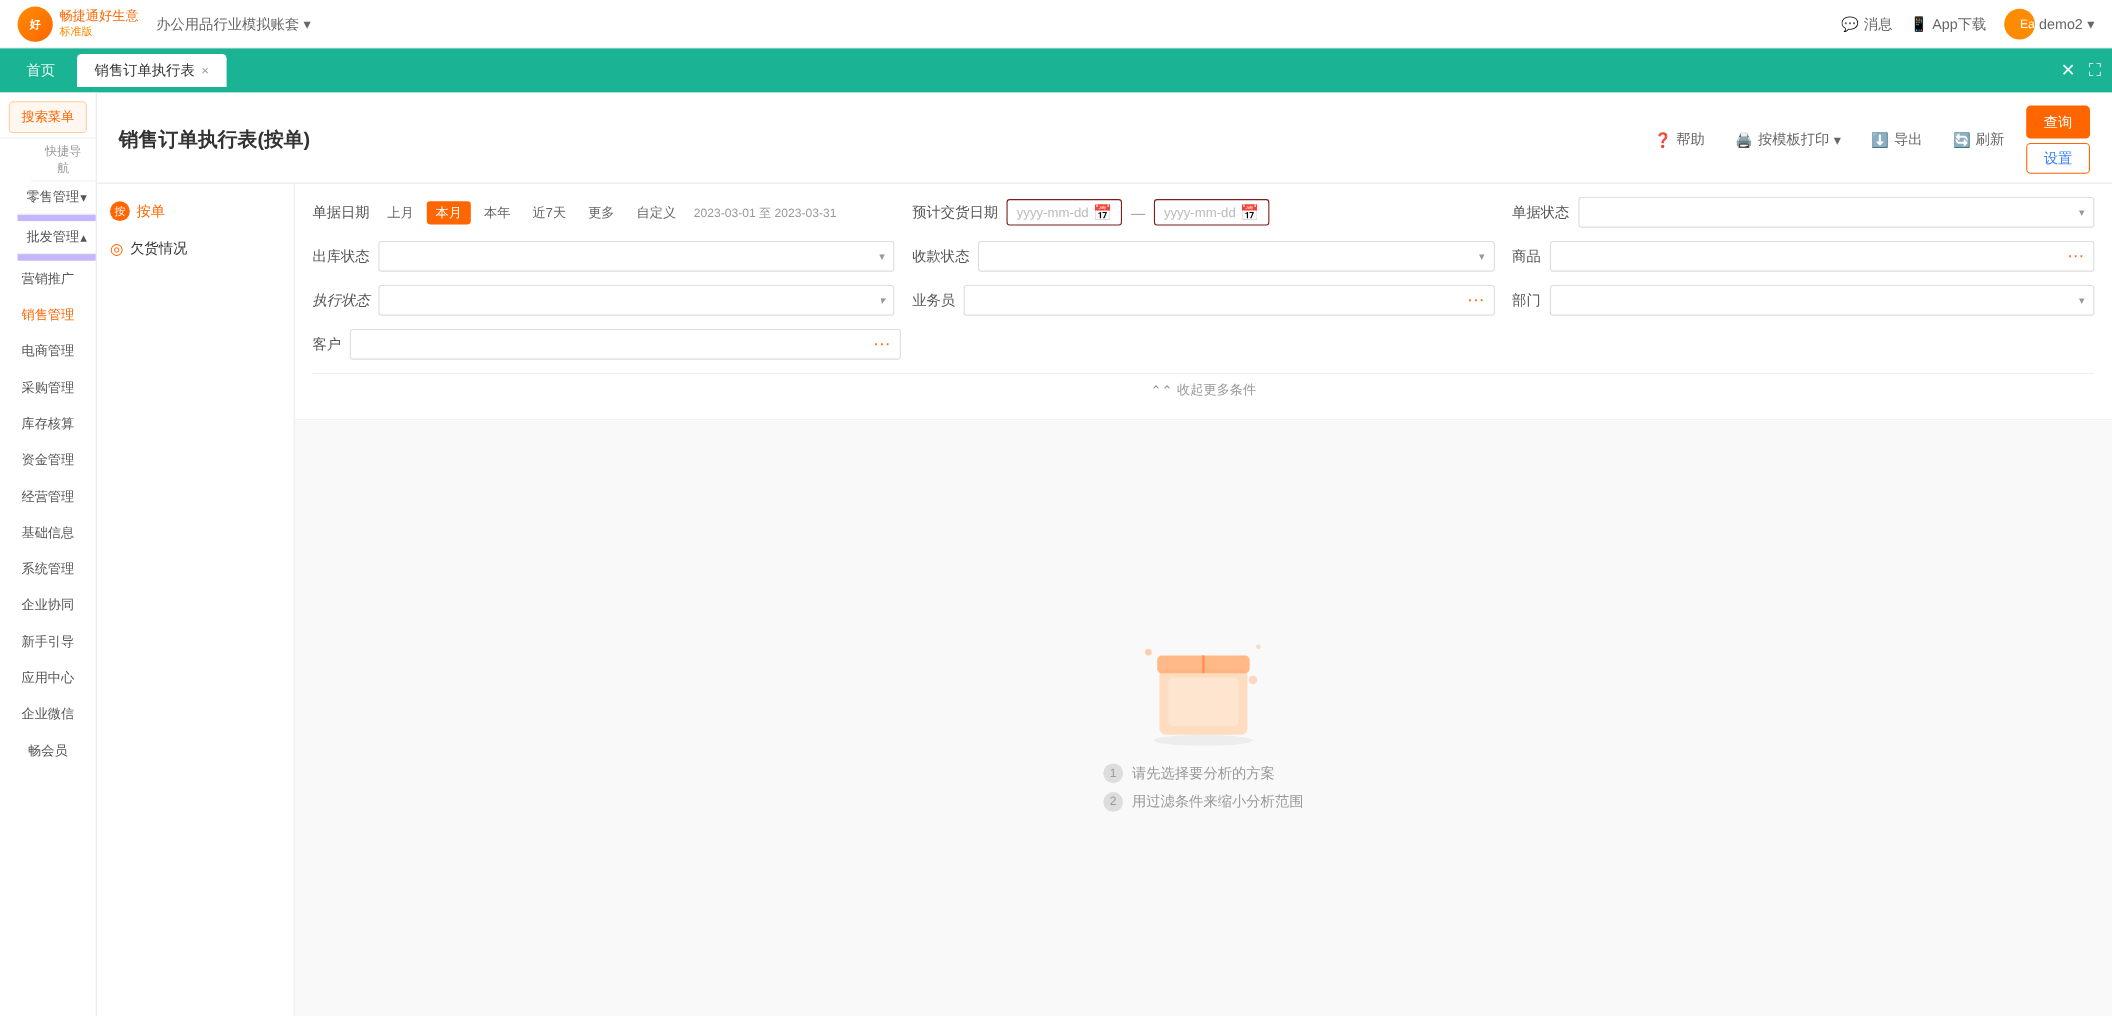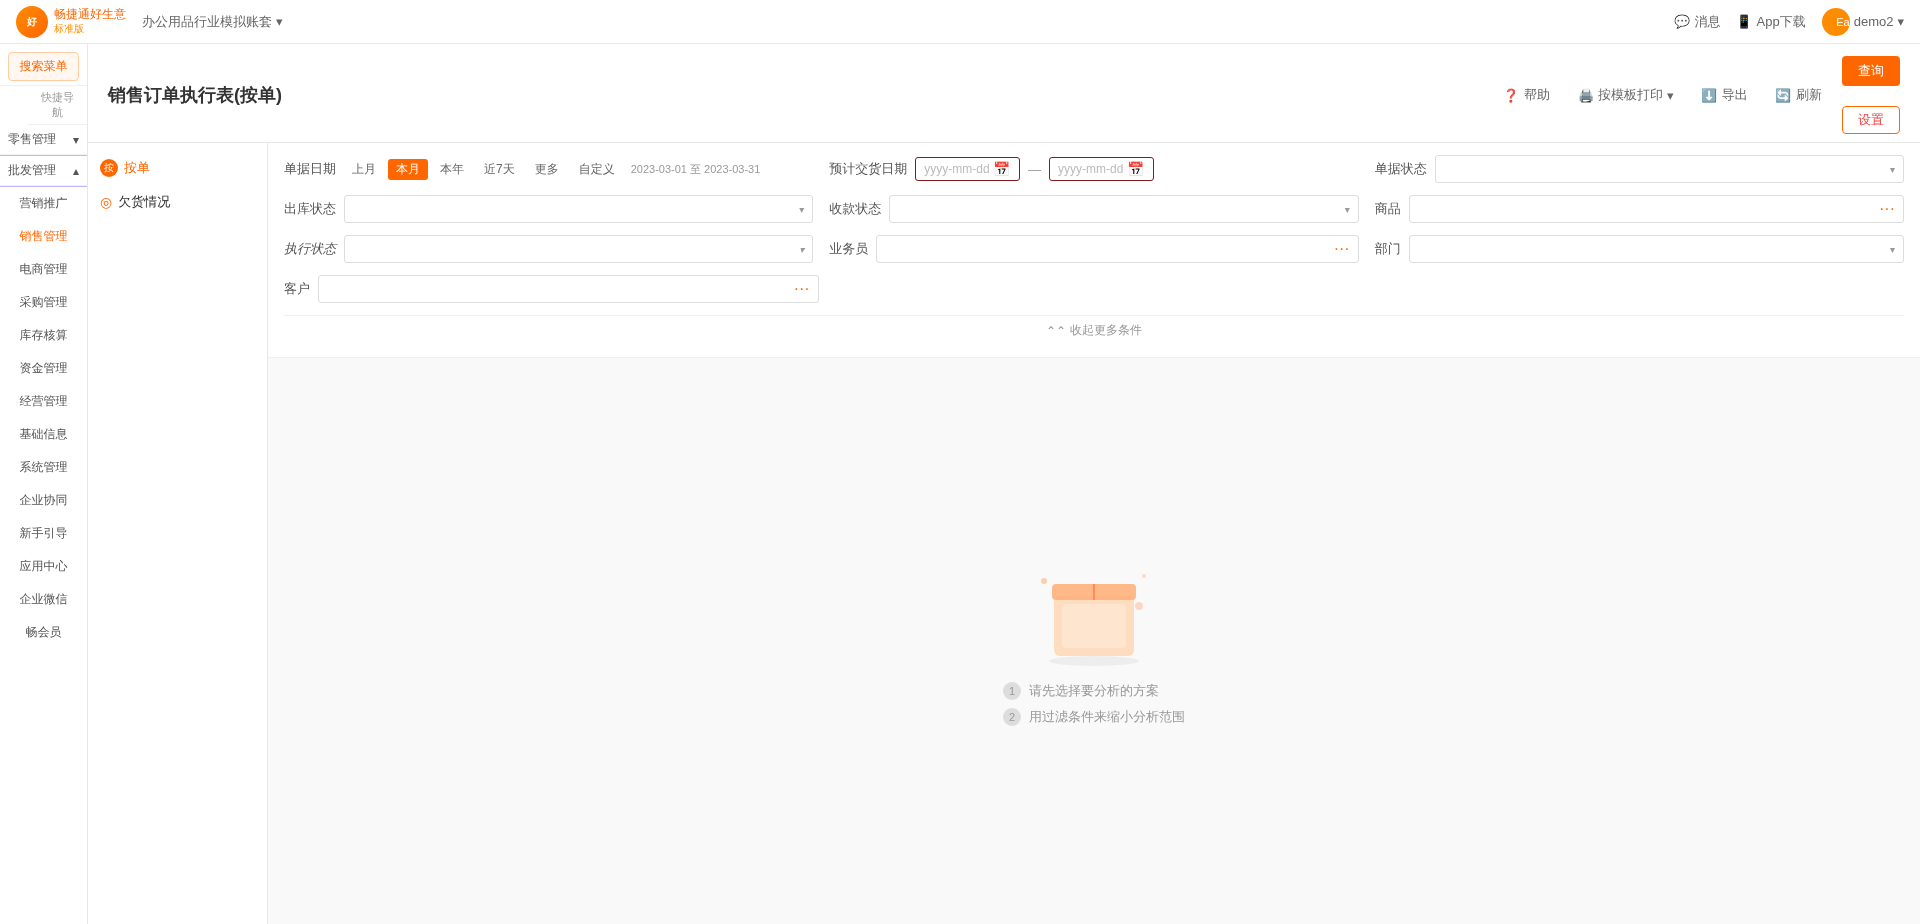--- a/index.html
+++ b/index.html
@@ -27,36 +27,36 @@
     .tab-bar-right { display: flex; align-items: center; gap: 8px; }
     .tab-window-btn { color: rgba(255,255,255,0.9); font-size: 16px; cursor: pointer; padding: 2px; }
 
     
     .main-content { display: flex; flex: 1; overflow: hidden; }
 
     
     .sidebar { width: 88px; background: #fff; border-right: 1px solid #e8e8e8; display: flex; flex-direction: column; flex-shrink: 0; }
     .sidebar-search { padding: 8px 8px 4px; border-bottom: 1px solid #f0f0f0; }
     .sidebar-search-btn { width: 100%; padding: 5px 4px; background: #fff7f0; border: 1px solid #ffcda0; border-radius: 4px; color: #ff6600; font-size: 12px; cursor: pointer; text-align: center; }
-    .sidebar-section { border-bottom: 1px solid #c4b5fd; }
+    .sidebar-section { border-bottom: 6px solid #c4b5fd; margin-left: 16px; }
     .sidebar-item { padding: 8px 6px; text-align: center; cursor: pointer; color: #555; font-size: 12px; display: flex; flex-direction: column; align-items: center; gap: 2px; }
     .sidebar-item.active { color: #ff6600; }
     .sidebar-quick-nav { padding: 4px 8px; font-size: 11px; color: #999; text-align: center; cursor: pointer; border-bottom: 1px solid #f0f0f0; margin-left: 28px; }
     .sidebar-group-header { padding: 6px 8px; font-size: 12px; color: #555; cursor: pointer; display: flex; align-items: center; justify-content: space-between; border-bottom: 1px solid #f0f0f0; }
 
     
     .content-area { flex: 1; display: flex; flex-direction: column; overflow: hidden; }
 
     
     .page-header { padding: 12px 20px 8px; background: #fff; border-bottom: 1px solid #e8e8e8; display: flex; align-items: center; justify-content: space-between; flex-shrink: 0; }
     .page-title { font-size: 18px; font-weight: 600; color: #333; }
     .page-actions { display: flex; align-items: center; gap: 12px; }
     .page-action-btn { display: flex; align-items: center; gap: 4px; font-size: 13px; color: #666; cursor: pointer; padding: 4px 8px; border-radius: 4px; }
     .btn-primary { background: #ff6600; color: #fff; border: none; padding: 6px 16px; border-radius: 4px; font-size: 13px; cursor: pointer; }
-    .btn-settings { background: #fff; color: #ef4444; border: 1px solid #ff6600; padding: 4px 12px; border-radius: 4px; font-size: 13px; cursor: pointer; margin-top: 4px; }
+    .btn-settings { background: #fff; color: #3b82f6; border: 1px solid #ff6600; padding: 4px 12px; border-radius: 4px; font-size: 13px; cursor: pointer; margin-top: 4px; }
 
     
     .two-column { display: flex; flex: 1; overflow: hidden; }
     .left-panel { width: 180px; background: #fff; border-right: 1px solid #e8e8e8; padding: 8px 0; flex-shrink: 0; }
     .left-panel-header { padding: 6px 12px; font-size: 12px; color: #666; display: flex; align-items: center; gap: 4px; border-bottom: 1px solid #f0f0f0; }
     .left-panel-actions { display: flex; align-items: center; gap: 6px; }
     .action-circle { width: 20px; height: 20px; border-radius: 50%; border: 1px solid #ff6600; color: #ff6600; display: flex; align-items: center; justify-content: center; font-size: 12px; cursor: pointer; }
     .action-circle.gray { border-color: #ccc; color: #ccc; }
     .scheme-item { padding: 8px 12px; font-size: 13px; cursor: pointer; display: flex; align-items: center; gap: 6px; }
     .scheme-item.active { color: #ff6600; }
@@ -130,20 +130,35 @@
       <div class="nav-action">
         <div class="user-avatar">
           <span>Ea</span>
         </div>
         <span>demo2</span>
         <span>▾</span>
       </div>
     </div>
   </div>
 
+  <div class="tab-bar">
+    <div class="tab-bar-left">
+      <div class="tab-home">
+        <span>首页</span>
+      </div>
+      <div class="tab-active">
+        <span>销售订单执行表</span>
+        <span class="tab-close">×</span>
+      </div>
+    </div>
+    <div class="tab-bar-right">
+      <span class="tab-window-btn">✕</span>
+      <span class="tab-window-btn">⛶</span>
+    </div>
+  </div>
 
   <div class="main-content">
 
     <div class="sidebar">
       <div class="sidebar-search">
         <button class="sidebar-search-btn">搜索菜单</button>
       </div>
       <div class="sidebar-quick-nav">
         <span>快捷导航</span>
       </div>
@@ -218,21 +233,21 @@
             <span>▾</span>
           </div>
           <div class="page-action-btn">
             <span>⬇️</span>
             <span>导出</span>
           </div>
           <div class="page-action-btn">
             <span>🔄</span>
             <span>刷新</span>
           </div>
-          <div style="display:flex;flex-direction:column;gap:16px">
+          <div style="display:flex;flex-direction:column;gap:0">
             <button class="btn-primary">查询</button>
             <button class="btn-settings">设置</button>
           </div>
         </div>
       </div>
 
       <div class="two-column">
 
         <div class="left-panel">
           <div class="scheme-item active">

